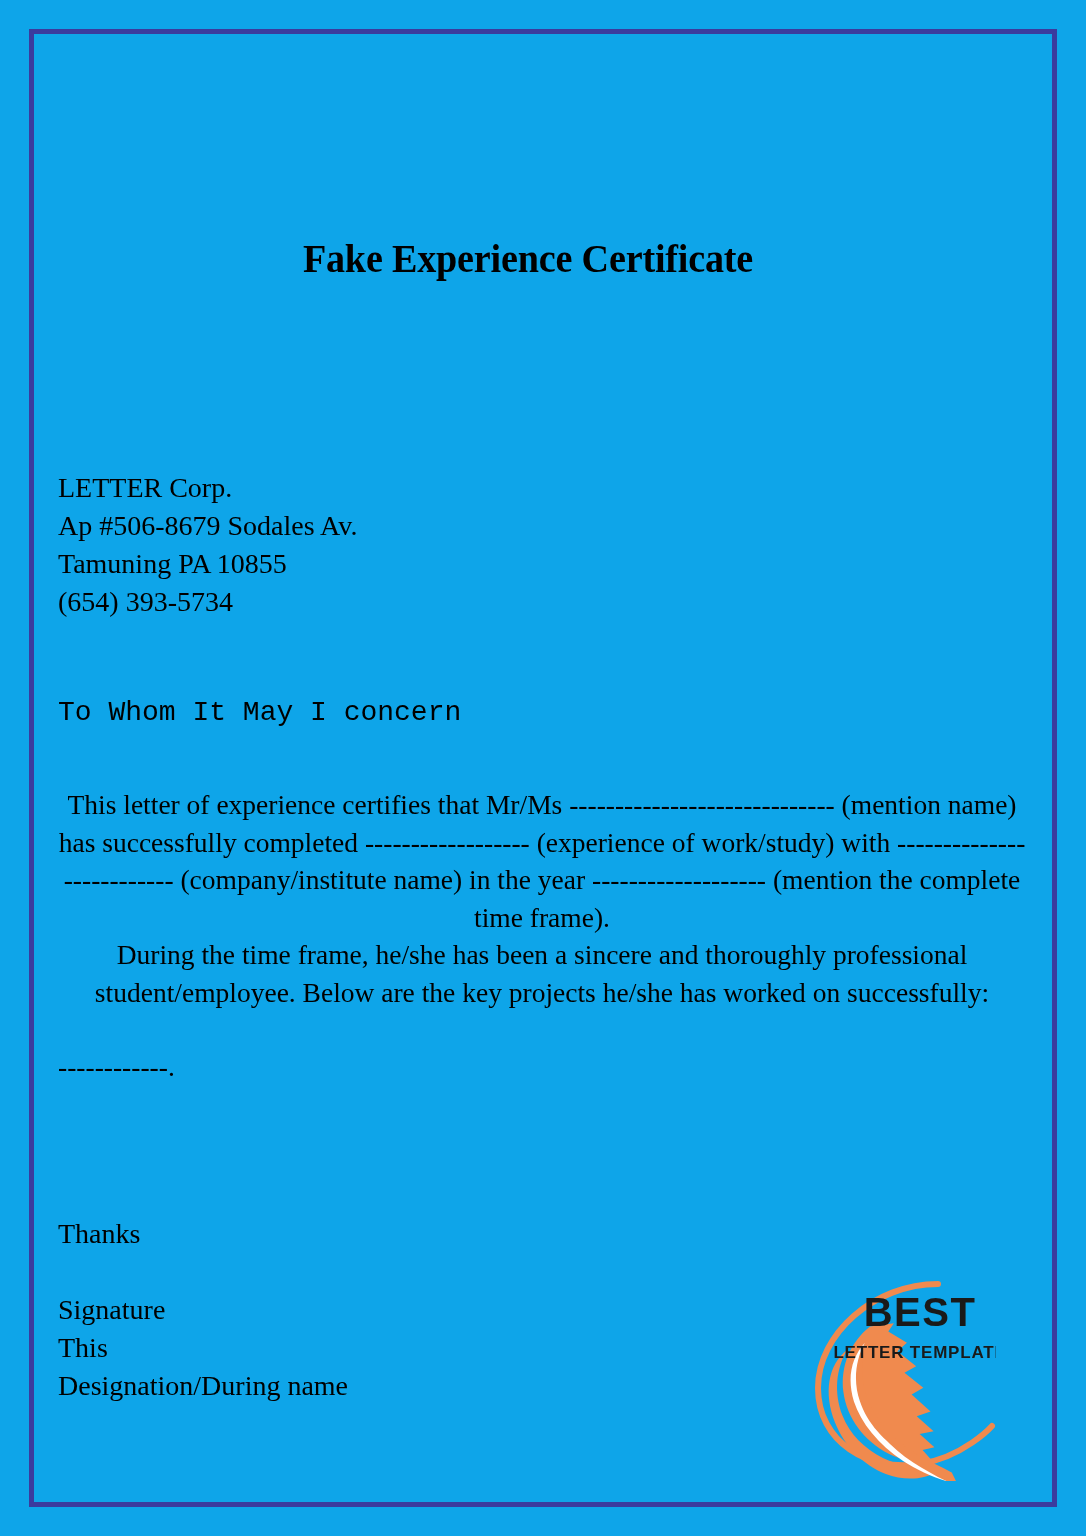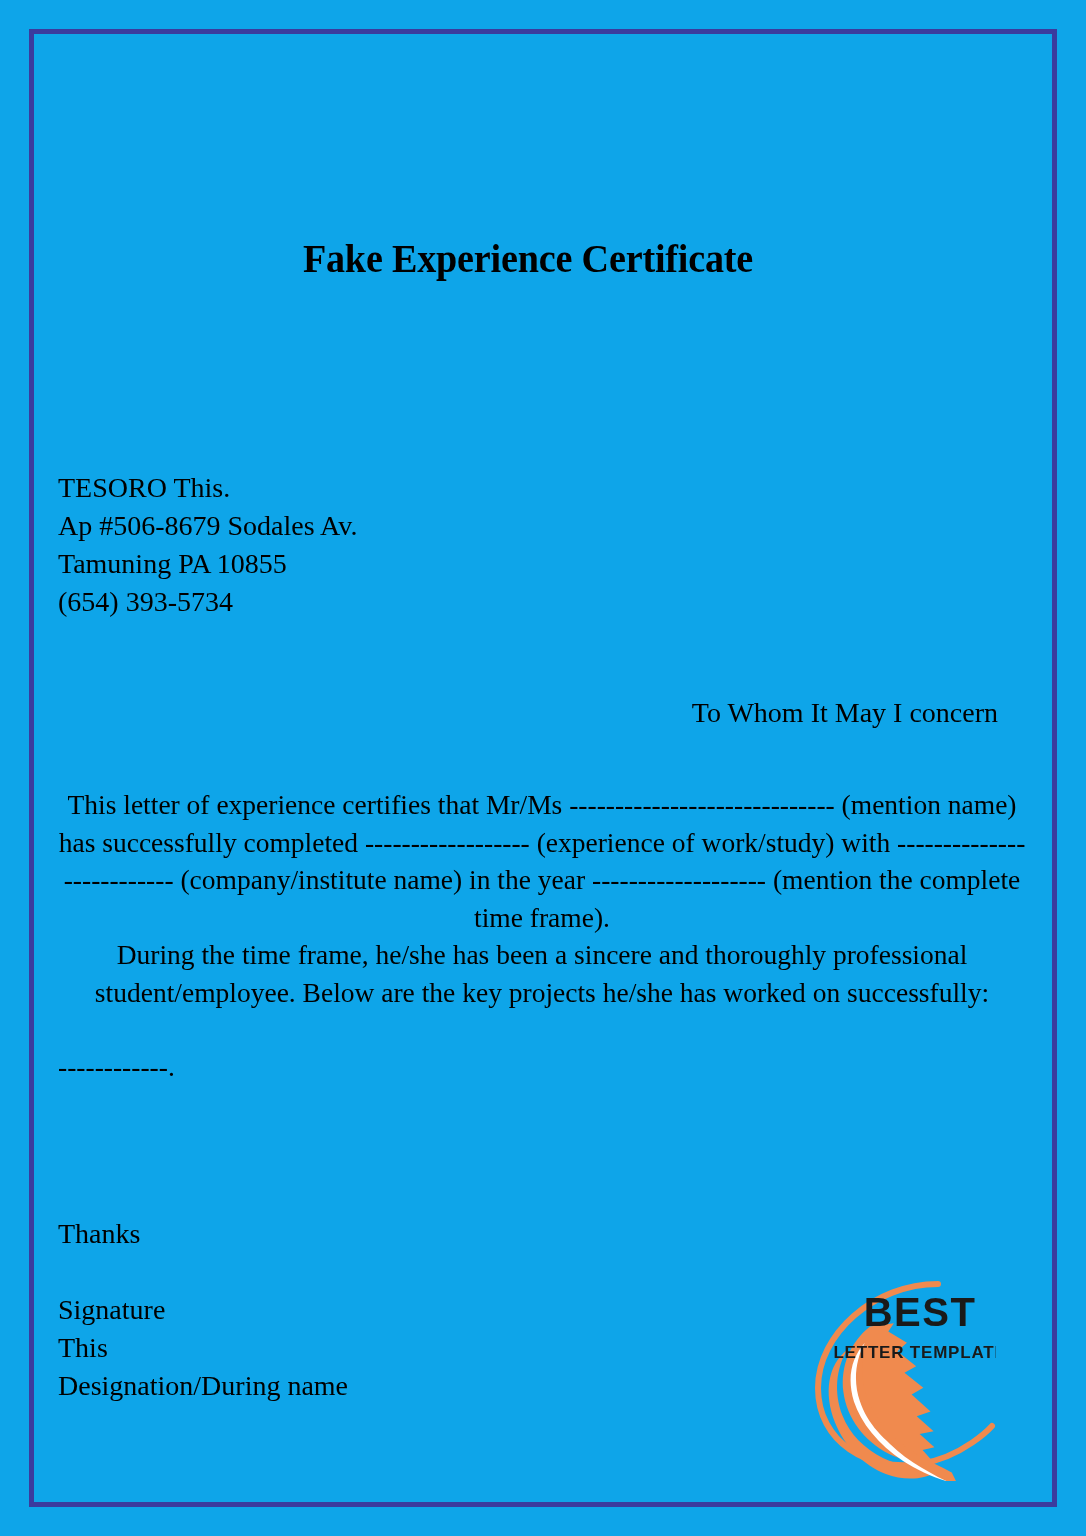--- a/index.html
+++ b/index.html
@@ -70,23 +70,24 @@
     font-size: 28px;
     line-height: 38px;
   }
   .address-block div { white-space: pre; }
 
   .salutation {
     position: absolute;
     left: 0;
     top: 665px;
     width: 940px;
-    text-align: right;
+    text-align: left;
     font-size: 28px;
     line-height: 38px;
+    font-family: Liberation Mono, monospace;
   }
 
   .body-block {
     position: absolute;
     left: 0;
     top: 757px;
     width: 968px;
     font-size: 27.5px;
     line-height: 37.5px;
   }
@@ -123,21 +124,21 @@
 
 <div class="page">
 
   <div class="page-border" style="border-color: rgb(59, 59, 158);"></div>
 
   <div class="content">
 
     <div class="doc-title">Fake Experience Certificate</div>
 
     <div class="address-block">
-      <div>TESORO This.</div>
+      <div>LETTER Corp.</div>
       <div>Ap #506-8679 Sodales Av.</div>
       <div>Tamuning PA 10855</div>
       <div>(654) 393-5734</div>
     </div>
 
     <div class="salutation">To Whom It May I concern</div>
 
     <div class="body-block">
       <p class="para">This letter of experience certifies that Mr/Ms ----------------------------- (mention name) has successfully completed ------------------ (experience of work/study) with -------------------------- (company/institute name) in the year ------------------- (mention the complete time frame).</p>
       <p class="para">During the time frame, he/she has been a sincere and thoroughly professional student/employee. Below are the key projects he/she has worked on successfully:</p>

